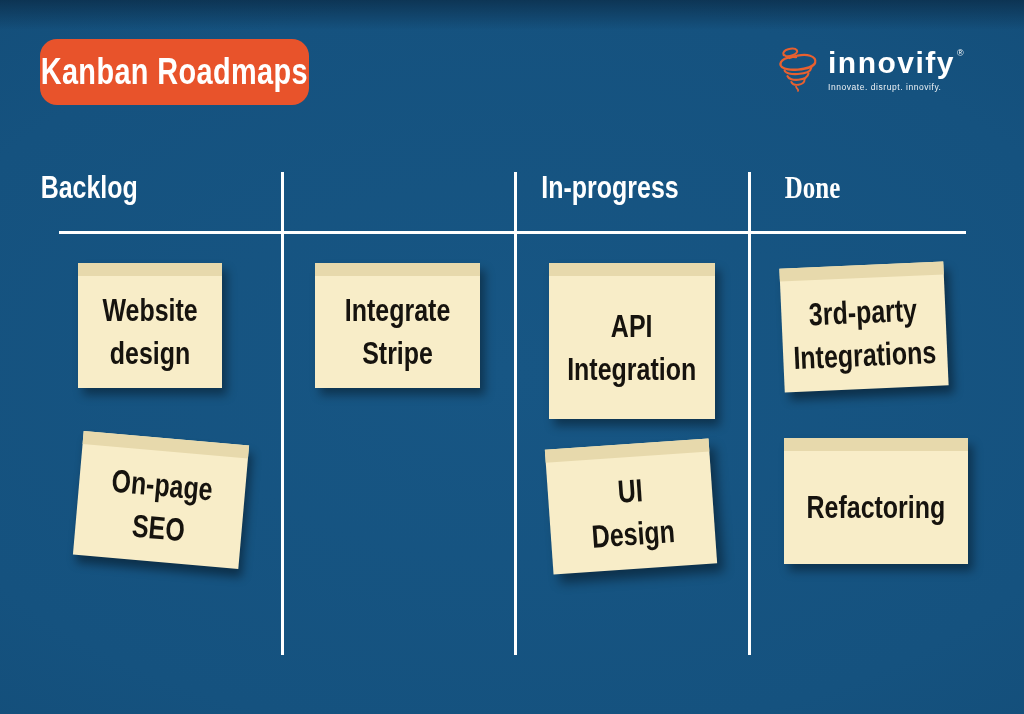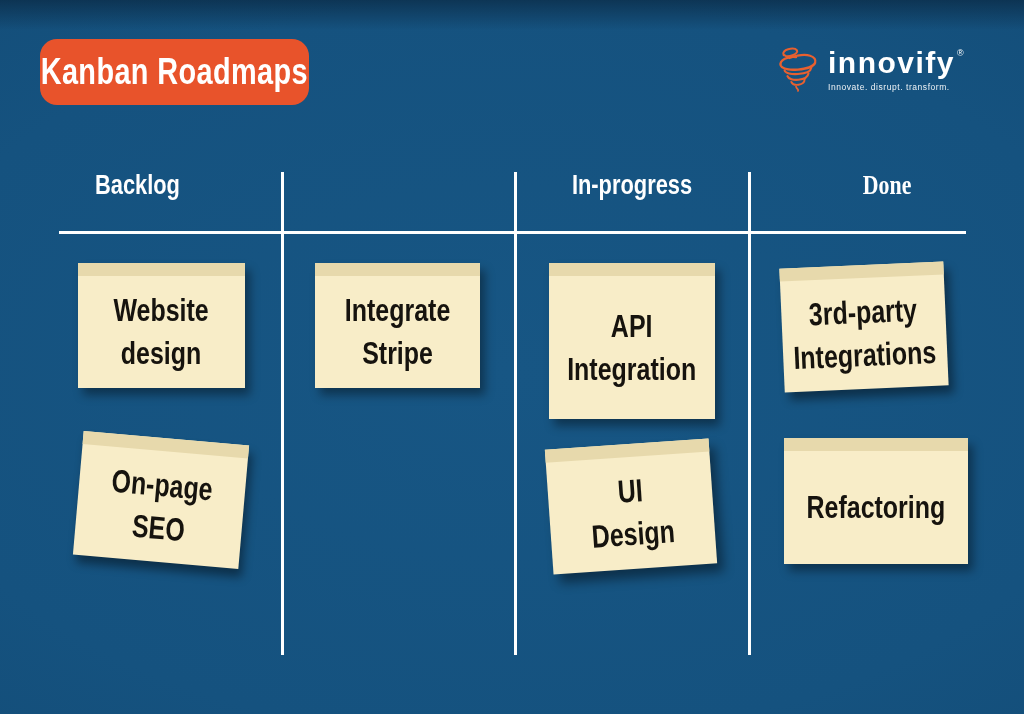--- a/index.html
+++ b/index.html
@@ -27,36 +27,36 @@
   .brand{color:#ffffff;font-size:30px;font-weight:700;letter-spacing:1.5px;}
   .reg{color:#ffffff;font-size:9px;vertical-align:top;position:relative;top:1px;margin-left:2px;}
   .tagline{display:block;color:rgba(255,255,255,.93);font-size:8.5px;letter-spacing:.55px;margin-top:4px;}
 
   
   .hline{position:absolute;left:59px;top:231px;width:907px;height:3px;background:#ffffff;}
   .vline{position:absolute;top:172px;width:3px;height:483px;background:#ffffff;}
   .v1{left:281px;} .v2{left:514px;} .v3{left:748px;}
 
   
-  .col-h{position:absolute;top:169px;width:220px;text-align:center;color:#ffffff;font-size:28px;font-weight:700;}
+  .col-h{position:absolute;top:169px;width:220px;text-align:left;color:#ffffff;font-size:32px;font-weight:700;}
   .h1{left:27px;} .h2{left:289px;} .h3{left:522px;} .h4{left:777px;font-family:Liberation Serif, serif;}
 
   
   .note{
     position:absolute;background:#F8EDC8;
     box-shadow:5px 7px 9px rgba(0,0,0,.38);
   }
   .note .strip{position:absolute;left:0;top:0;right:0;height:13px;background:#E7D9AC;}
   .note .txt{
     position:absolute;left:0;right:0;top:13px;bottom:0;
     display:flex;align-items:center;justify-content:center;text-align:center;
     color:#16130e;font-size:32px;font-weight:700;line-height:43px;
   }
   .note .txt .cond{white-space:pre-line;}
-  .n-website   {left:78px;  top:263px; width:167px; height:125px;}
+  .n-website   {left:78px;  top:263px; width:144px; height:125px;}
   .n-onpage    {left:78px;  top:438px; width:166px; height:124px; transform:rotate(5deg);   box-shadow:4px 8px 10px rgba(0,0,0,.42);}
   .n-stripe    {left:315px; top:263px; width:165px; height:125px;}
   .n-api       {left:549px; top:263px; width:166px; height:156px;}
   .n-ui        {left:549px; top:444px; width:164px; height:125px; transform:rotate(-4deg);  box-shadow:6px 9px 11px rgba(0,0,0,.42);}
   .n-3rdparty  {left:782px; top:265px; width:164px; height:124px; transform:rotate(-2.5deg);box-shadow:5px 8px 10px rgba(0,0,0,.42);}
   .n-refactor  {left:784px; top:438px; width:184px; height:126px;}
 </style>
 </head>
 <body>
 
@@ -72,21 +72,21 @@
       <path d="M14 13 C34 6 43 12 41 18 C38 26 8 28 5 21 C3 15 13 11 21 12" stroke-width="2.4"></path>
       <path d="M9 26 C10 32 36 31 37 23" stroke-width="2.2"></path>
       <path d="M12 32 C14 38 33 37 34 29" stroke-width="2.2"></path>
       <path d="M16 38 C18 43 30 42 30 35" stroke-width="2"></path>
       <path d="M21 43 C22 46 24 46 23 47.5" stroke-width="1.8"></path>
     </svg>
     <div class="logo-text">
       <div class="brand-line">
         <span class="brand">innovify</span><span class="reg">®</span>
       </div>
-      <span class="tagline">Innovate. disrupt. transform.</span>
+      <span class="tagline">Innovate. disrupt. innovify.</span>
     </div>
   </div>
 
   <div class="hline"></div>
   <div class="vline v1"></div>
   <div class="vline v2"></div>
   <div class="vline v3"></div>
 
   <div class="col-h h1">
     <span class="cond">Backlog</span>

